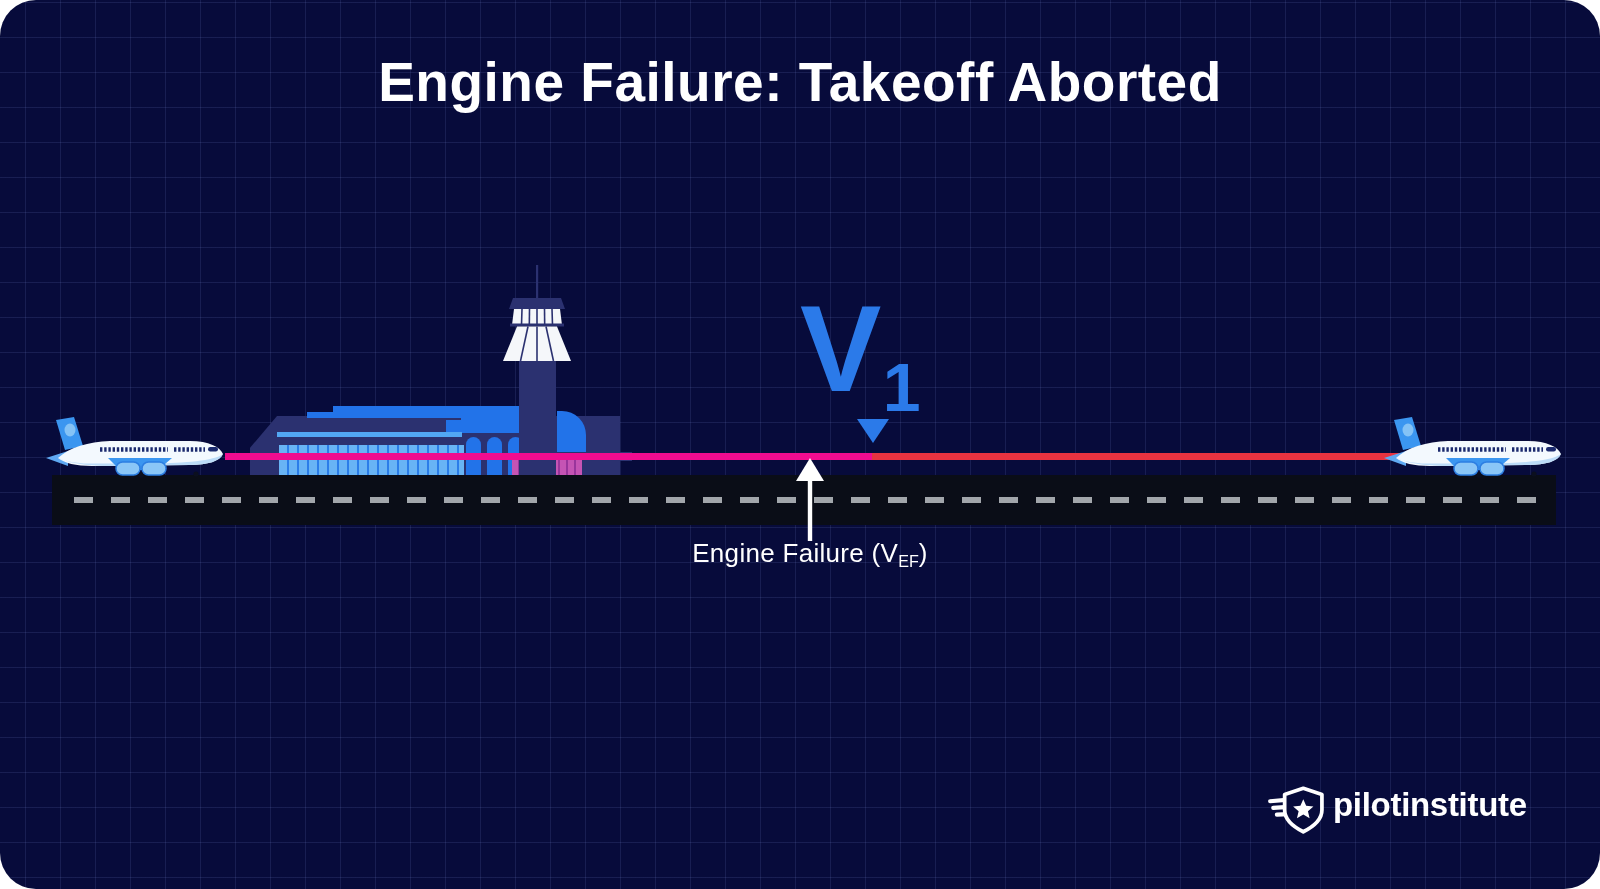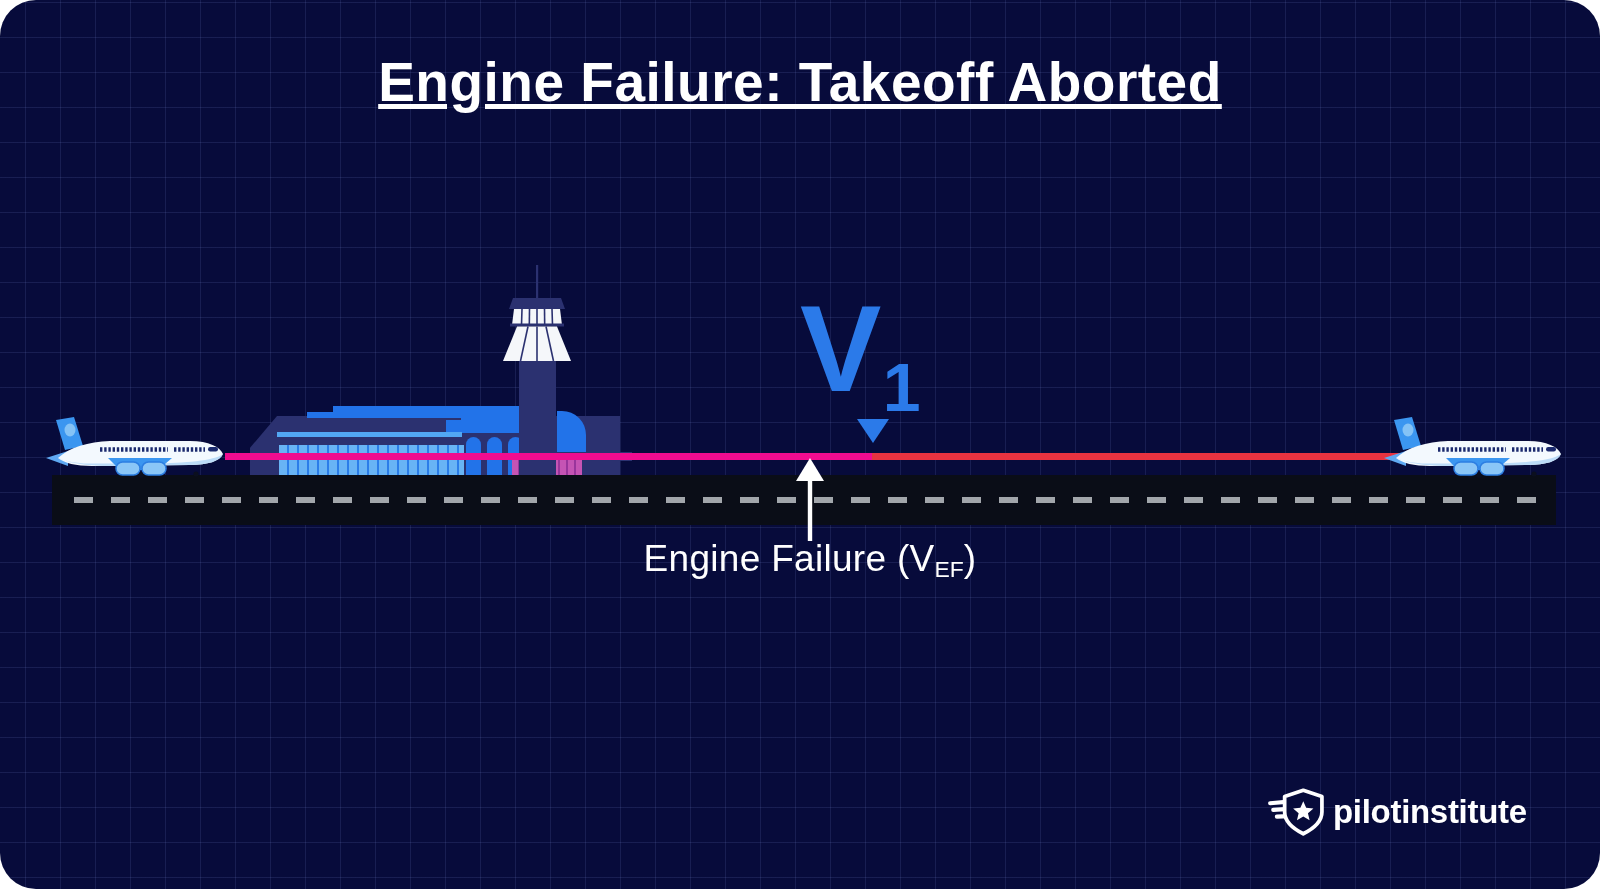--- a/index.html
+++ b/index.html
@@ -9,21 +9,21 @@
   }
   .grid{
     position:absolute;inset:0;z-index:0;
     background-image:
       linear-gradient(rgba(130,150,220,0.14) 1px,transparent 1px),
       linear-gradient(90deg,rgba(130,150,220,0.14) 1px,transparent 1px);
     background-size:35px 35px;background-position:25px 2px;
   }
   .title{
     position:absolute;top:50px;left:0;width:100%;text-align:center;z-index:5;
-    color:#ffffff;font-size:55px;font-weight:700;letter-spacing:.5px;margin:0;text-decoration:underline;
+    color:#ffffff;font-size:55px;font-weight:700;letter-spacing:.5px;margin:0;
   }
   
   .abs{position:absolute;}
   .t-body{left:250px;top:416px;width:370px;height:59px;background:#2b3170;z-index:1;
     clip-path:polygon(0 54%,7.3% 0,100% 0,100% 100%,0 100%);}
   .t-roof1{left:333px;top:406px;width:128px;height:12px;background:#2273e9;z-index:1;}
   .t-roof2{left:307px;top:412px;width:28px;height:6px;background:#2273e9;z-index:1;}
   .t-roofS{left:446px;top:420px;width:16px;height:13px;background:#2273e9;z-index:1;}
   .t-roofR{left:461px;top:406px;width:61px;height:27px;background:#2273e9;z-index:1;}
   .t-stripe{left:277px;top:432px;width:185px;height:5px;background:#52a7f3;z-index:2;}
@@ -51,24 +51,24 @@
   .plane.right{left:1382px;top:416px;}
   
   .v1{left:800px;top:268px;z-index:7;color:#2b7ae9;font-weight:700;line-height:1;margin-top:20px;}
   .v1 .big{font-size:122px;}
   .v1 .small{font-size:68px;position:relative;top:.30em;left:.02em;}
   .v1-pointer{left:857px;top:419px;width:0;height:0;z-index:7;
     border-left:16px solid transparent;border-right:16px solid transparent;border-top:24px solid #2b7ae9;}
   
   .ef-arrow{left:794px;top:457px;width:32px;height:85px;z-index:7;}
   .ef-label{left:560px;top:538px;width:500px;text-align:center;z-index:7;
-    color:#ffffff;font-size:37px;font-weight:500;letter-spacing:.3px;}
+    color:#ffffff;font-size:26px;font-weight:500;letter-spacing:.3px;}
   .ef-label sub{font-size:.62em;vertical-align:-0.28em;letter-spacing:0;}
   
-  .logo{left:1266px;top:786px;height:52px;display:flex;align-items:center;gap:9px;z-index:7;}
+  .logo{left:1266px;top:786px;height:52px;display:flex;align-items:flex-start;gap:9px;z-index:7;}
   .logo-text{color:#ffffff;font-size:33px;font-weight:800;letter-spacing:-.3px;}
 </style>
 </head>
 <body>
 
 <div class="canvas">
   <div class="grid"></div>
 
   <h1 class="title">Engine Failure: Takeoff Aborted</h1>
 

